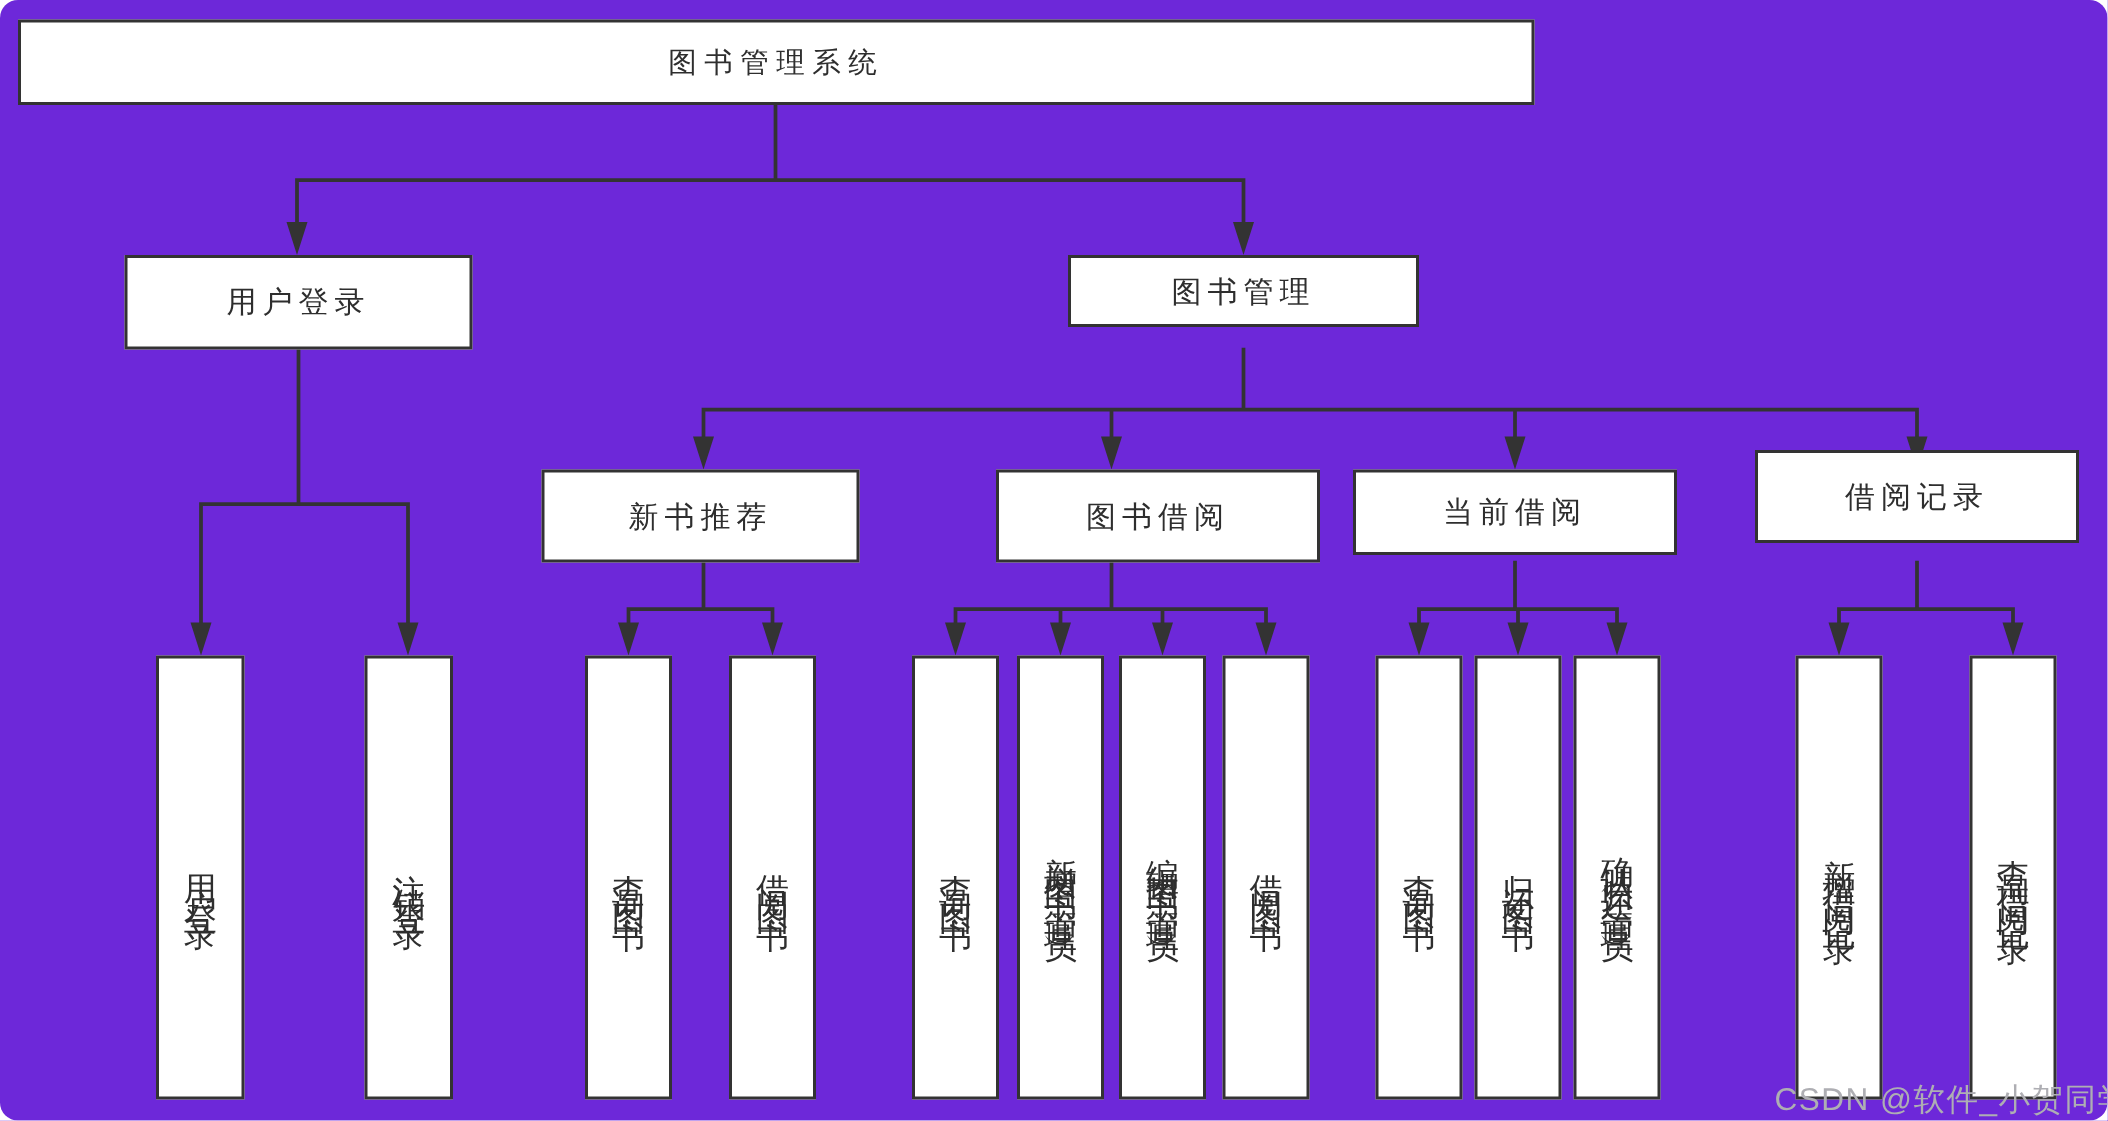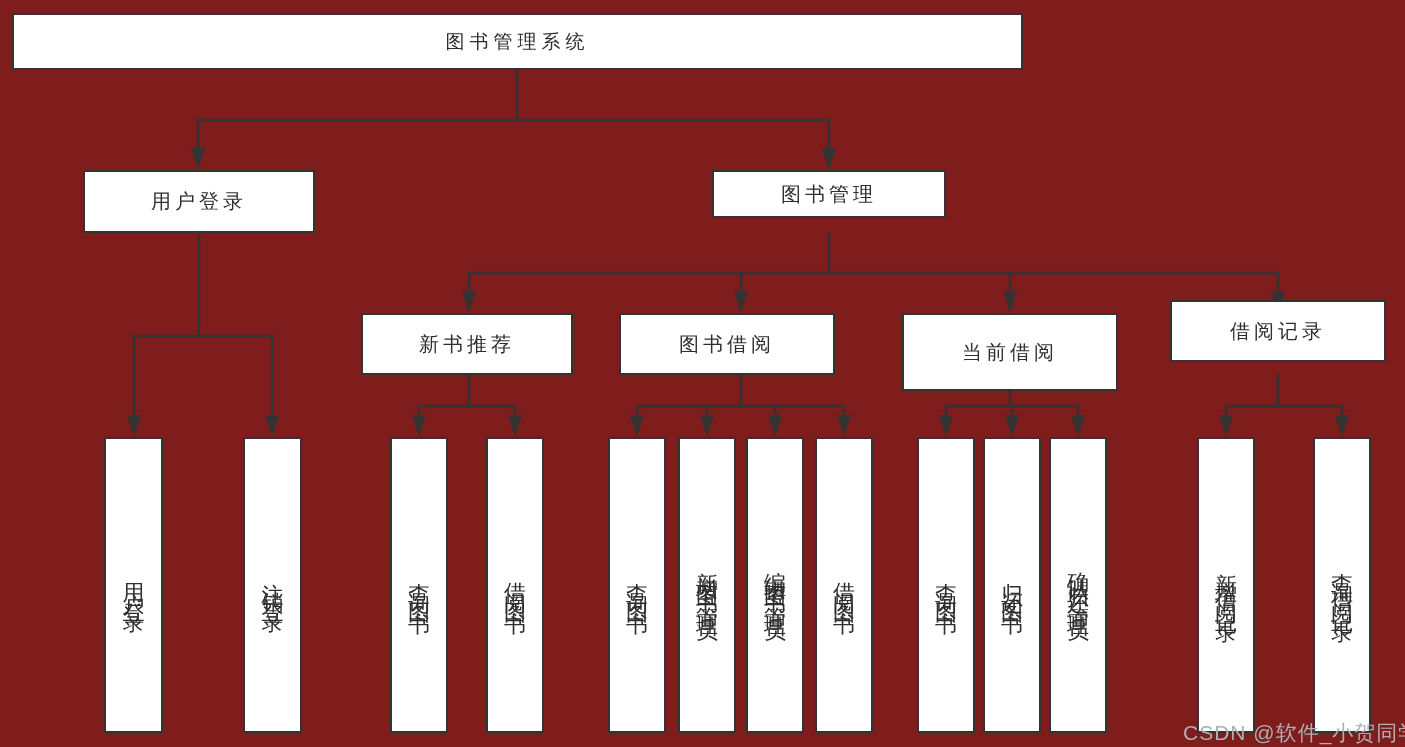--- a/index.html
+++ b/index.html
@@ -5,22 +5,23 @@
   html, body {
     margin: 0;
     padding: 0;
     background: #ffffff;
     font-family: "Liberation Sans", sans-serif;
   }
   .canvas {
     position: relative;
     width: 1405px;
     height: 747px;
-    background: #7f1d1d;
+    background: #6d28d9;
     overflow: hidden;
+    border-radius: 12px;
   }
   .connectors {
     position: absolute;
     left: 0;
     top: 0;
     pointer-events: none;
   }
   .node {
     position: absolute;
     box-sizing: border-box;
@@ -82,22 +83,22 @@
       <path d="M127 415 H141 L134 437 Z M265 415 H279 L272 437 Z M412 415 H426 L419 437 Z M508 415 H522 L515 437 Z M630 415 H644 L637 437 Z M700 415 H714 L707 437 Z M768 415 H782 L775 437 Z M837 415 H851 L844 437 Z M939 415 H953 L946 437 Z M1005 415 H1019 L1012 437 Z M1071 415 H1085 L1078 437 Z M1219 415 H1233 L1226 437 Z M1335 415 H1349 L1342 437 Z"></path>
     </g>
   </svg>
 
   <div class="node root-node" style="left:12px; top:13px; width:1011px; height:57px;">图书管理系统</div>
 
   <div class="node h-node" style="left:83px; top:170px; width:232px; height:63px;">用户登录</div>
   <div class="node h-node" style="left:712px; top:170px; width:234px; height:48px;">图书管理</div>
 
   <div class="node h-node" style="left:361px; top:313px; width:212px; height:62px;">新书推荐</div>
-  <div class="node h-node" style="left:619px; top:313px; width:216px; height:62px;">图书借阅</div>
-  <div class="node h-node" style="left:902px; top:313px; width:216px; height:78px;">当前借阅</div>
+  <div class="node h-node" style="left:664px; top:313px; width:216px; height:62px;">图书借阅</div>
+  <div class="node h-node" style="left:902px; top:313px; width:216px; height:57px;">当前借阅</div>
   <div class="node h-node" style="left:1170px; top:300px; width:216px; height:62px;">借阅记录</div>
 
   <div class="node v-node" style="left:104px; top:437px; width:59px; height:296px;">用户登录</div>
   <div class="node v-node" style="left:243px; top:437px; width:59px; height:296px;">注销登录</div>
 
   <div class="node v-node" style="left:390px; top:437px; width:58px; height:296px;">查询图书</div>
   <div class="node v-node" style="left:486px; top:437px; width:58px; height:296px;">借阅图书</div>
 
   <div class="node v-node" style="left:608px; top:437px; width:58px; height:296px;">查询图书</div>
   <div class="node v-node long" style="left:678px; top:437px; width:58px; height:296px;">新增图书（管理员）</div>

